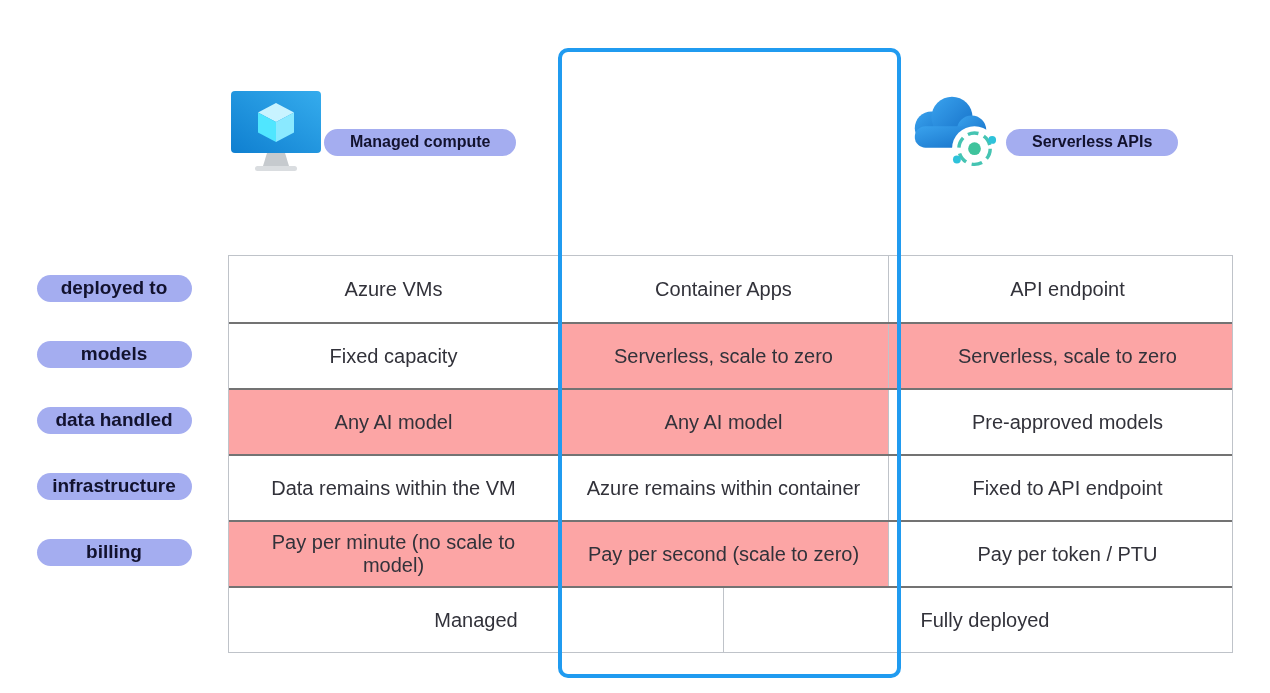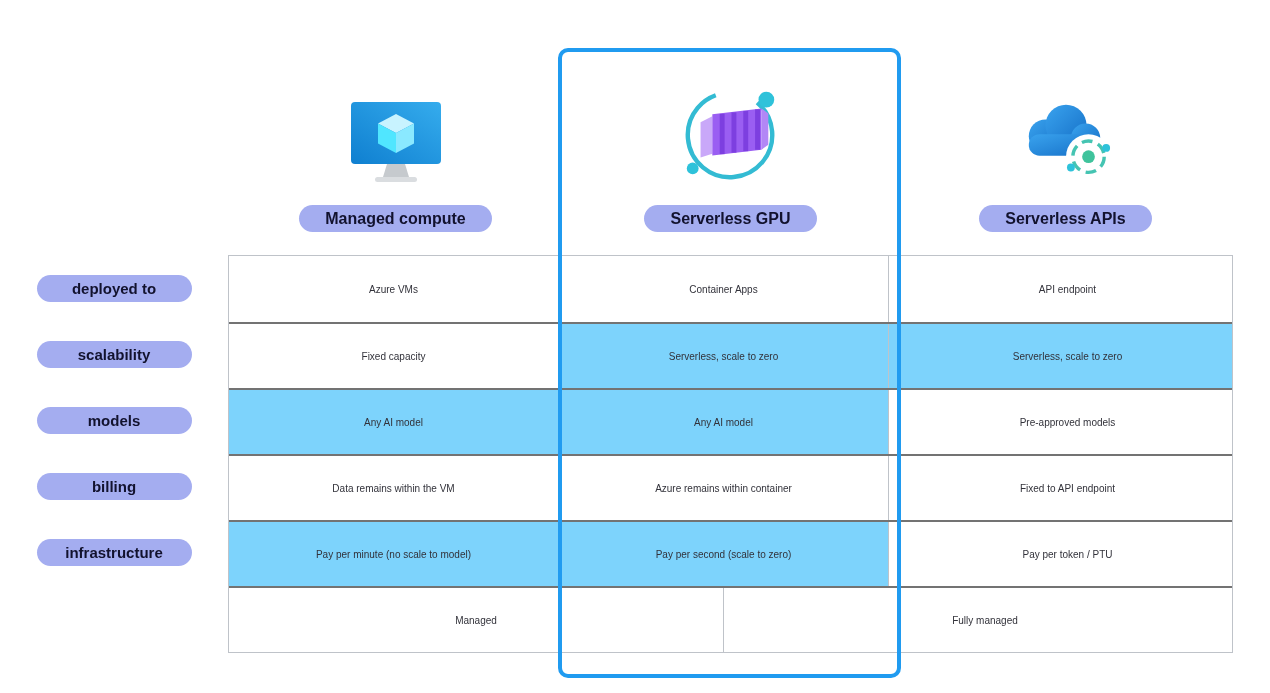--- a/index.html
+++ b/index.html
@@ -7,50 +7,50 @@
     position:relative;
     width:1270px;height:693px;
     background:#ffffff;
     font-family:"Liberation Sans", sans-serif;
     overflow:hidden;
   }
   
   .pill{
     display:inline-flex;align-items:center;justify-content:center;
     background:#a4adf0;color:#12122e;
-    font-weight:bold;font-size:15px;
+    font-weight:bold;font-size:19px;
     height:27px;border-radius:16px;
     padding:0 26px;white-space:nowrap;
   }
   
   .col-header{
     position:absolute;top:52px;height:180px;width:335px;
-    display:flex;flex-direction:column;align-items:center;justify-content:flex-end;
+    display:flex;align-items:center;
   }
   .col-header .icon-box{display:flex;align-items:center;justify-content:center;margin-bottom:16px;}
   .header-pill{font-size:16px;}
   
   .row-labels{position:absolute;left:0;top:255px;width:228px;}
   .row-label{height:66px;display:flex;align-items:center;justify-content:center;}
   .row-label .pill{width:155px;padding:0;box-sizing:border-box;}
   
   .table{
     position:absolute;left:228px;top:255px;width:1005px;
     border:1px solid #bfc3c9;box-sizing:border-box;background:#fff;
   }
   .t-row{display:flex;height:66px;border-top:2px solid #737373;box-sizing:border-box;}
   .t-row:first-child{border-top:none;}
   .cell{
     flex:1;display:flex;align-items:center;justify-content:center;
     border-right:1px solid #bfc3c9;box-sizing:border-box;
-    font-size:10px;color:#32323a;text-align:center;padding:0 10px;
+    font-size:20px;color:#32323a;text-align:center;padding:0 10px;
     background:#ffffff;
   }
   .cell:last-child{border-right:none;padding-left:24px;}
-  .cell.shaded{background:#7dd3fc;}
+  .cell.shaded{background:#fca5a5;}
   
   .highlight{
     position:absolute;left:558px;top:48px;width:343px;height:630px;
     border:4px solid #209bf0;border-radius:10px;
     box-sizing:border-box;pointer-events:none;
   }
 </style>
 </head>
 <body>
 
@@ -69,37 +69,20 @@
         <polygon points="48,13 66,22.5 48,32 30,22.5" fill="#c8f3ff"></polygon>
         <polygon points="30,22.5 48,32 48,52 30,42.5" fill="#50e6ff"></polygon>
         <polygon points="66,22.5 48,32 48,52 66,42.5" fill="#8ae9ff"></polygon>
         <polygon points="39,63 57,63 61,76 35,76" fill="#c6cace"></polygon>
         <rect x="27" y="76" width="42" height="5" rx="2.5" fill="#dadde0"></rect>
       </svg>
     </div>
     <div class="pill header-pill">Managed compute</div>
   </div>
 
-  <div class="col-header" style="left:563px">
-    <div class="icon-box">
-      <svg width="116" height="110" viewBox="0 0 118 112" aria-hidden="true">
-        <circle cx="58" cy="57" r="43" fill="none" stroke="#33bbd3" stroke-width="4.5" stroke-dasharray="225 45" transform="rotate(-50 58 57)"></circle>
-        <circle cx="95" cy="21" r="8" fill="#2ec2da"></circle>
-        <circle cx="20" cy="91" r="6" fill="#2ec2da"></circle>
-        <polygon points="28,44 40,38 40,76 28,80" fill="#c9a8f9"></polygon>
-        <polygon points="40,36 90,30 90,72 40,78" fill="#9a5ef2"></polygon>
-        <line x1="50" y1="35.5" x2="50" y2="76.5" stroke="#7d3fe0" stroke-width="5"></line>
-        <line x1="62" y1="34" x2="62" y2="75" stroke="#7d3fe0" stroke-width="5"></line>
-        <line x1="74" y1="32.5" x2="74" y2="73.5" stroke="#7d3fe0" stroke-width="5"></line>
-        <line x1="86" y1="31" x2="86" y2="72" stroke="#7d3fe0" stroke-width="5"></line>
-        <polygon points="90,30 90,72 97,67 97,35" fill="#b287f6"></polygon>
-      </svg>
-    </div>
-    <div class="pill header-pill">Serverless GPU</div>
-  </div>
 
   <div class="col-header" style="left:898px">
     <div class="icon-box">
       <svg width="108" height="94" viewBox="0 0 108 96" aria-hidden="true">
         <defs>
           <linearGradient id="clg" x1="0" y1="0" x2="1" y2="1">
             <stop offset="0" stop-color="#3aa3ee"></stop>
               <stop offset="1" stop-color="#146ec6"></stop>
           </linearGradient>
         </defs>
@@ -117,30 +100,30 @@
       </svg>
     </div>
     <div class="pill header-pill">Serverless APIs</div>
   </div>
 
   <div class="row-labels">
     <div class="row-label">
         <span class="pill">deployed to</span>
       </div>
     <div class="row-label">
-        <span class="pill">scalability</span>
-      </div>
-    <div class="row-label">
         <span class="pill">models</span>
       </div>
     <div class="row-label">
-        <span class="pill">billing</span>
+        <span class="pill">data handled</span>
       </div>
     <div class="row-label">
         <span class="pill">infrastructure</span>
+      </div>
+    <div class="row-label">
+        <span class="pill">billing</span>
       </div>
   </div>
 
   <div class="table">
     <div class="t-row">
       <div class="cell">Azure VMs</div>
       <div class="cell">Container Apps</div>
       <div class="cell">API endpoint</div>
     </div>
     <div class="t-row">
@@ -158,19 +141,19 @@
       <div class="cell">Azure remains within container</div>
       <div class="cell">Fixed to API endpoint</div>
     </div>
     <div class="t-row">
       <div class="cell shaded">Pay per minute (no scale to model)</div>
       <div class="cell shaded">Pay per second (scale to zero)</div>
       <div class="cell">Pay per token / PTU</div>
     </div>
     <div class="t-row">
       <div class="cell">Managed</div>
-      <div class="cell">Fully managed</div>
+      <div class="cell">Fully deployed</div>
     </div>
   </div>
 
   <div class="highlight"></div>
 
 </div>
 
 </body></html>

